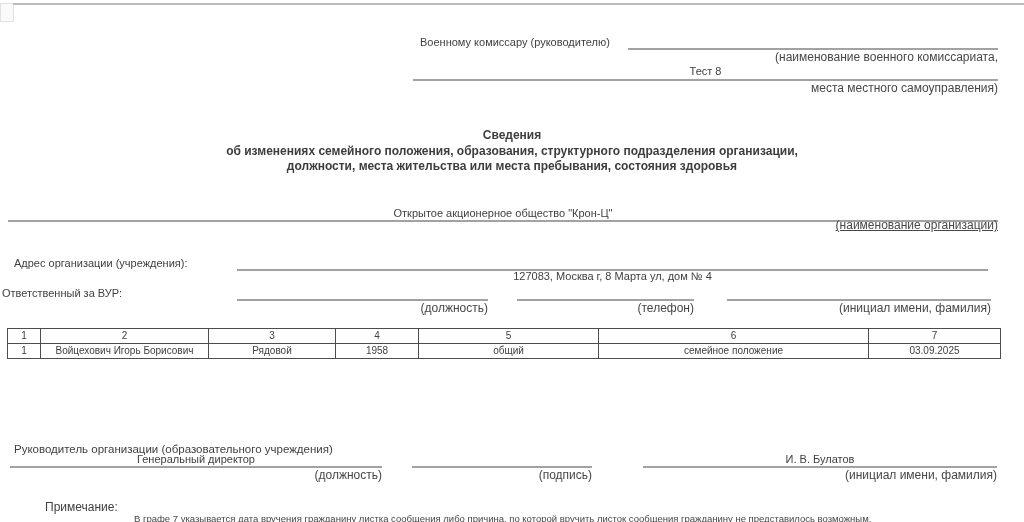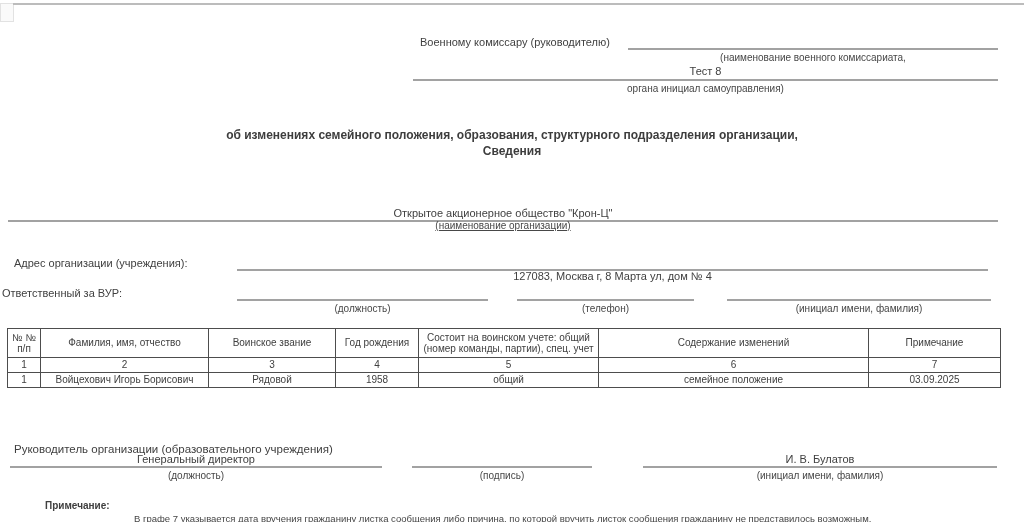--- a/index.html
+++ b/index.html
@@ -3,54 +3,55 @@
 <meta charset="utf-8">
 <style>
   html,body{margin:0;padding:0;}
   body{
     width:1024px;height:522px;background:#ffffff;
     font-family:"Liberation Sans", sans-serif;color:#404040;
     position:relative;overflow:hidden;
   }
   .t{position:absolute;font-size:11px;line-height:13px;white-space:nowrap;}
   .tc{position:absolute;font-size:11px;line-height:13px;text-align:center;white-space:nowrap;}
-  .cap{position:absolute;font-size:10px;line-height:11px;color:#474747;text-align:center;white-space:nowrap;}
+  .cap{position:absolute;font-size:12px;line-height:11px;color:#474747;text-align:right;white-space:nowrap;}
   .uline{position:absolute;height:2px;background:#a2a2a2;}
   .toprule{position:absolute;top:3px;left:13px;width:1011px;height:2px;background:#bcbcbc;}
   .cornerbox{position:absolute;top:3px;left:0;width:12px;height:17px;background:#fafafa;border:1px solid #e2e2e2;}
   .title{position:absolute;top:128px;left:0;width:1024px;text-align:center;
     font-weight:bold;font-size:12px;line-height:15.5px;color:#3d3d3d;}
   .doc-table{position:absolute;left:7px;top:328px;width:993px;border-collapse:collapse;
     table-layout:fixed;font-size:10px;color:#404040;}
   .doc-table td{border:1px solid #4d4d4d;text-align:center;padding:1px 2px;line-height:11.5px;overflow:hidden;}
   .doc-table tr.hdr td{height:26px;vertical-align:middle;}
   .doc-table tr.num td{height:11px;}
   .doc-table tr.data td{height:12px;}
-  .note-label{position:absolute;left:45px;top:500px;font-size:10px;font-weight:bold;white-space:nowrap;}
+  .note-label{position:absolute;left:45px;top:500px;font-size:12px;font-weight:normal;white-space:nowrap;}
   .note-text{position:absolute;left:134px;top:501px;font-size:9.5px;white-space:nowrap;color:#454545;margin-top:12px;}
   .hdr-label{position:absolute;font-size:11.5px;white-space:nowrap;}
 </style>
 </head>
 <body>
 
 <div>
 
   <div class="cornerbox"></div>
   <div class="toprule"></div>
 
   <div class="t" style="left:420px;top:36px;">Военному комиссару (руководителю)</div>
   <div class="uline" style="left:628px;top:48px;width:370px;"></div>
   <div class="cap" style="left:628px;top:52px;width:370px;">(наименование военного комиссариата,</div>
   <div class="tc" style="left:413px;top:65px;width:585px;">Тест 8</div>
   <div class="uline" style="left:413px;top:79px;width:585px;"></div>
-  <div class="cap" style="left:413px;top:83px;width:585px;">органа инициал самоуправления)</div>
+  <div class="cap" style="left:413px;top:83px;width:585px;">места местного самоуправления)</div>
 
   <div class="title">
+    <div>Сведения</div>
     <div>об изменениях семейного положения, образования, структурного подразделения организации,</div>
-    <div>Сведения</div>
+    <div>должности, места жительства или места пребывания, состояния здоровья</div>
   </div>
 
   <div class="tc" style="left:8px;top:207px;width:990px;">Открытое акционерное общество "Крон-Ц"</div>
   <div class="uline" style="left:8px;top:220px;width:990px;"></div>
   <div class="cap" style="left:8px;top:220px;width:990px;text-decoration:underline;">(наименование организации)</div>
 
   <div class="t" style="left:14px;top:257px;">Адрес организации (учреждения):</div>
   <div class="tc" style="left:237px;top:256px;width:751px;margin-top:14px;">127083, Москва г, 8 Марта ул, дом № 4</div>
   <div class="uline" style="left:237px;top:269px;width:751px;"></div>
 
@@ -66,29 +67,20 @@
     <colgroup>
       <col style="width:33px">
         <col style="width:168px">
         <col style="width:127px">
       <col style="width:83px">
         <col style="width:180px">
         <col style="width:270px">
         <col style="width:132px">
     </colgroup>
     <tbody>
-        <tr class="hdr">
-      <td>№ № п/п</td>
-      <td>Фамилия, имя, отчество</td>
-      <td>Воинское звание</td>
-      <td>Год рождения</td>
-      <td>Состоит на воинском учете: общий (номер команды, партии), спец. учет</td>
-      <td>Содержание изменений</td>
-      <td>Примечание</td>
-    </tr>
     <tr class="num">
       <td>1</td>
       <td>2</td>
       <td>3</td>
       <td>4</td>
       <td>5</td>
       <td>6</td>
       <td>7</td>
     </tr>
     <tr class="data">

